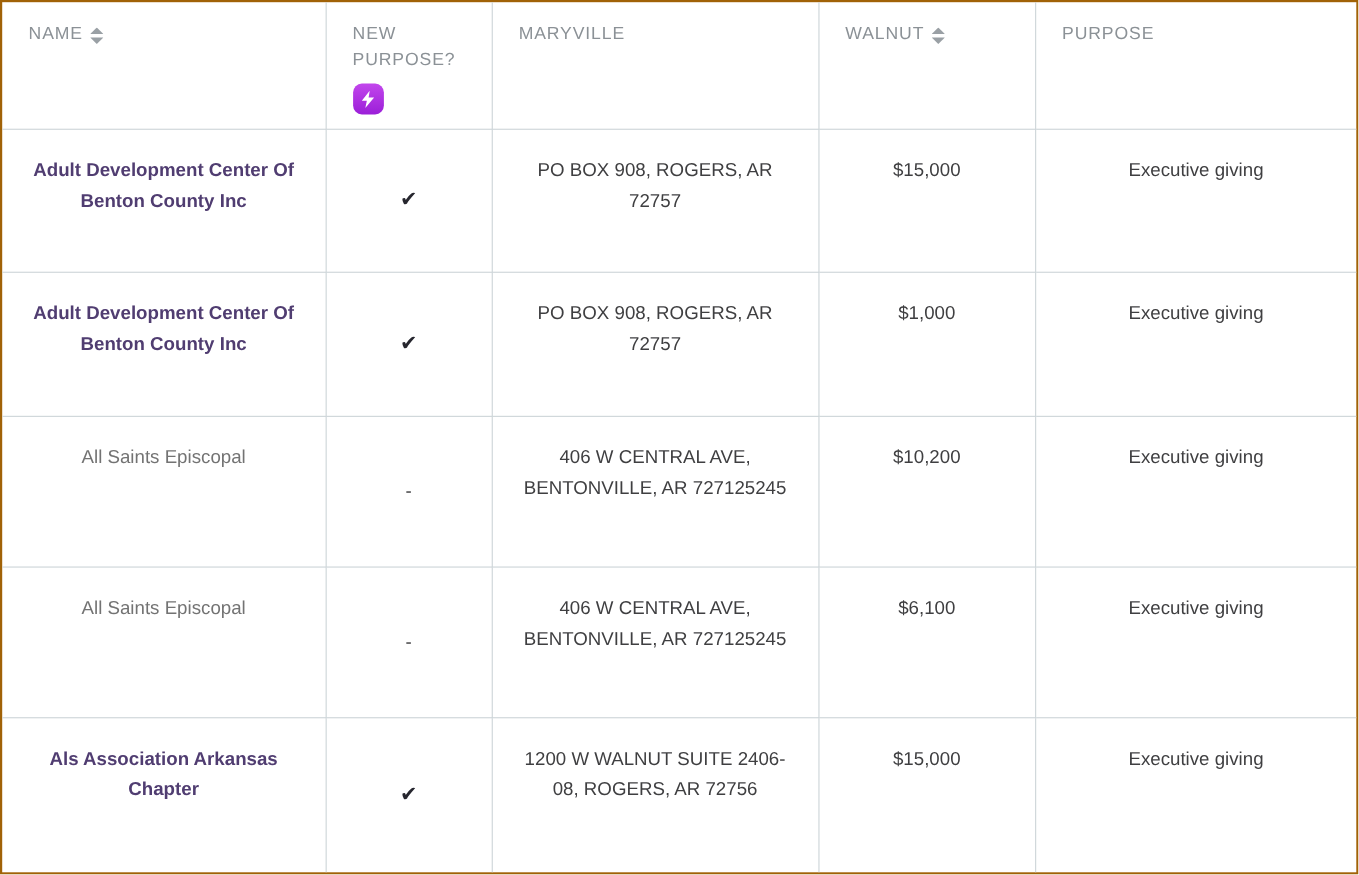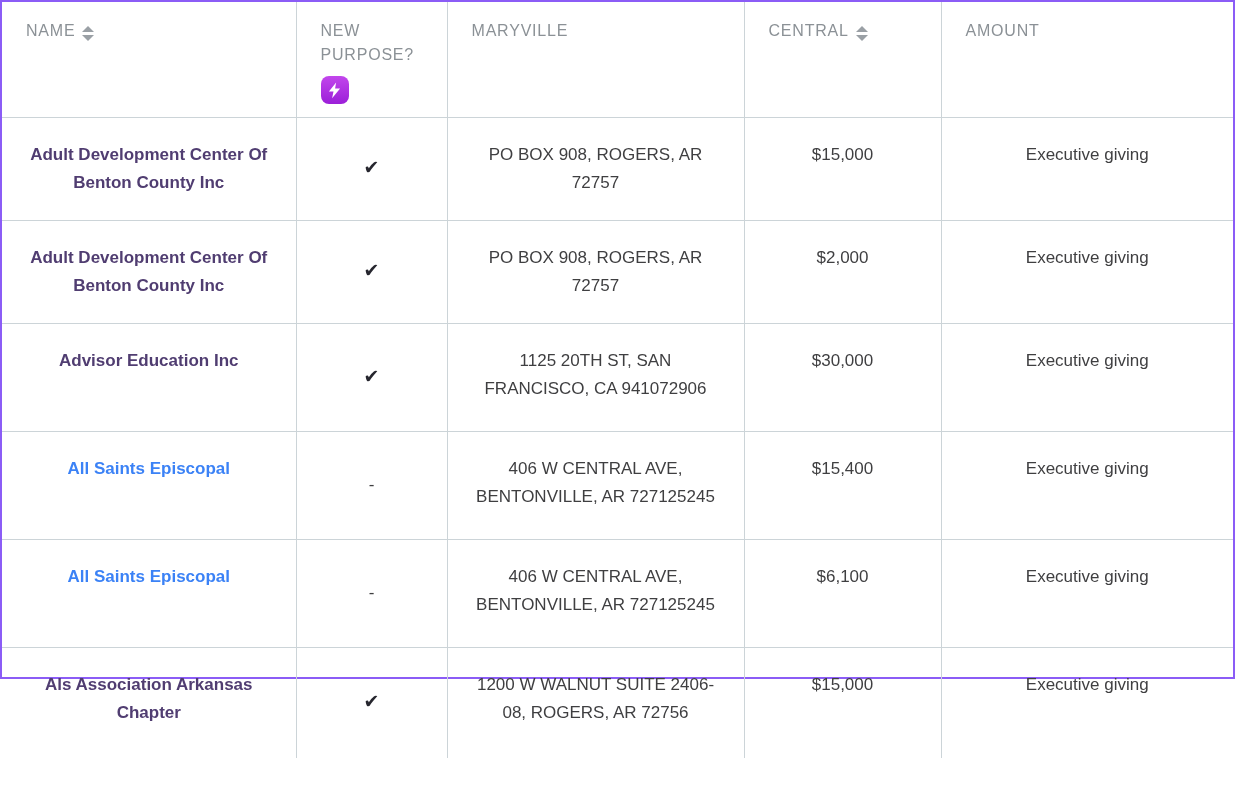--- a/index.html
+++ b/index.html
@@ -5,22 +5,22 @@
   * { margin: 0; padding: 0; box-sizing: border-box; }
   html, body { background: #ffffff; }
   body {
     font-family: "Liberation Sans", "DejaVu Sans", sans-serif;
     width: 1235px;
     height: 795px;
     overflow: hidden;
   }
   .table-wrap {
     width: 1235px;
-    height: 679px;
-    border: 2px solid #8b5cf6;
+    height: 795px;
+    border: 2px solid #a16207;
     background: #ffffff;
   }
   table.grants {
     width: 100%;
     height: 100%;
     border-collapse: collapse;
     table-layout: fixed;
   }
   table.grants col.c-name     { width: 294px; }
   table.grants col.c-grantee  { width: 151px; }
@@ -76,21 +76,21 @@
   }
   .check-mark { font-size: 19px; color: #26262e; font-weight: 700; }
   .no-mark    { font-size: 17px; color: #3f3f41; }
 
   .name-link {
     color: #503d71;
     font-weight: 700;
     text-decoration: none;
     cursor: pointer;
   }
-  .name-plain { color: #3b82f6; font-weight: 700; }
+  .name-plain { color: #737373; font-weight: 400; }
 
   tr.h81  { height: 81px; }
   tr.h108 { height: 108px; }
   tr.h113 { height: 111px; }
 </style>
 </head>
 <body>
 
 <div class="table-wrap">
 <table class="grants">
@@ -122,68 +122,61 @@
               </svg>
         </span>
       </th>
       <th>
         <div class="th-inner">
           <span>MARYVILLE</span>
         </div>
       </th>
       <th>
         <div class="th-inner">
-          <span>CENTRAL</span>
+          <span>WALNUT</span>
           <span class="sort-icon">
             <svg width="12" height="15" viewBox="0 0 12 15">
                   <polygon points="6,0 12,6 0,6" fill="#9aa0a5"></polygon>
                   <polygon points="0,9 12,9 6,15" fill="#9aa0a5"></polygon>
                 </svg>
           </span>
         </div>
       </th>
       <th>
         <div class="th-inner">
-          <span>AMOUNT</span>
+          <span>PURPOSE</span>
         </div>
       </th>
     </tr>
   </thead>
   <tbody>
 
     <tr class="h81">
       <td><a class="name-link">Adult Development Center Of Benton County Inc</a></td>
       <td class="cell-grantee"><span class="check-mark">✔</span></td>
       <td>PO BOX 908, ROGERS, AR 72757</td>
       <td>$15,000</td>
       <td>Executive giving</td>
     </tr>
 
     <tr class="h81">
       <td><a class="name-link">Adult Development Center Of Benton County Inc</a></td>
       <td class="cell-grantee"><span class="check-mark">✔</span></td>
       <td>PO BOX 908, ROGERS, AR 72757</td>
-      <td>$2,000</td>
+      <td>$1,000</td>
       <td>Executive giving</td>
     </tr>
 
-    <tr class="h108">
-      <td><a class="name-link">Advisor Education Inc</a></td>
-      <td class="cell-grantee"><span class="check-mark">✔</span></td>
-      <td>1125 20TH ST, SAN FRANCISCO, CA 941072906</td>
-      <td>$30,000</td>
-      <td>Executive giving</td>
-    </tr>
 
 
     <tr class="h108">
       <td><span class="name-plain">All Saints Episcopal</span></td>
       <td class="cell-grantee"><span class="no-mark">-</span></td>
       <td>406 W CENTRAL AVE, BENTONVILLE, AR 727125245</td>
-      <td>$15,400</td>
+      <td>$10,200</td>
       <td>Executive giving</td>
     </tr>
 
     <tr class="h108">
       <td><span class="name-plain">All Saints Episcopal</span></td>
       <td class="cell-grantee"><span class="no-mark">-</span></td>
       <td>406 W CENTRAL AVE, BENTONVILLE, AR 727125245</td>
       <td>$6,100</td>
       <td>Executive giving</td>
     </tr>

